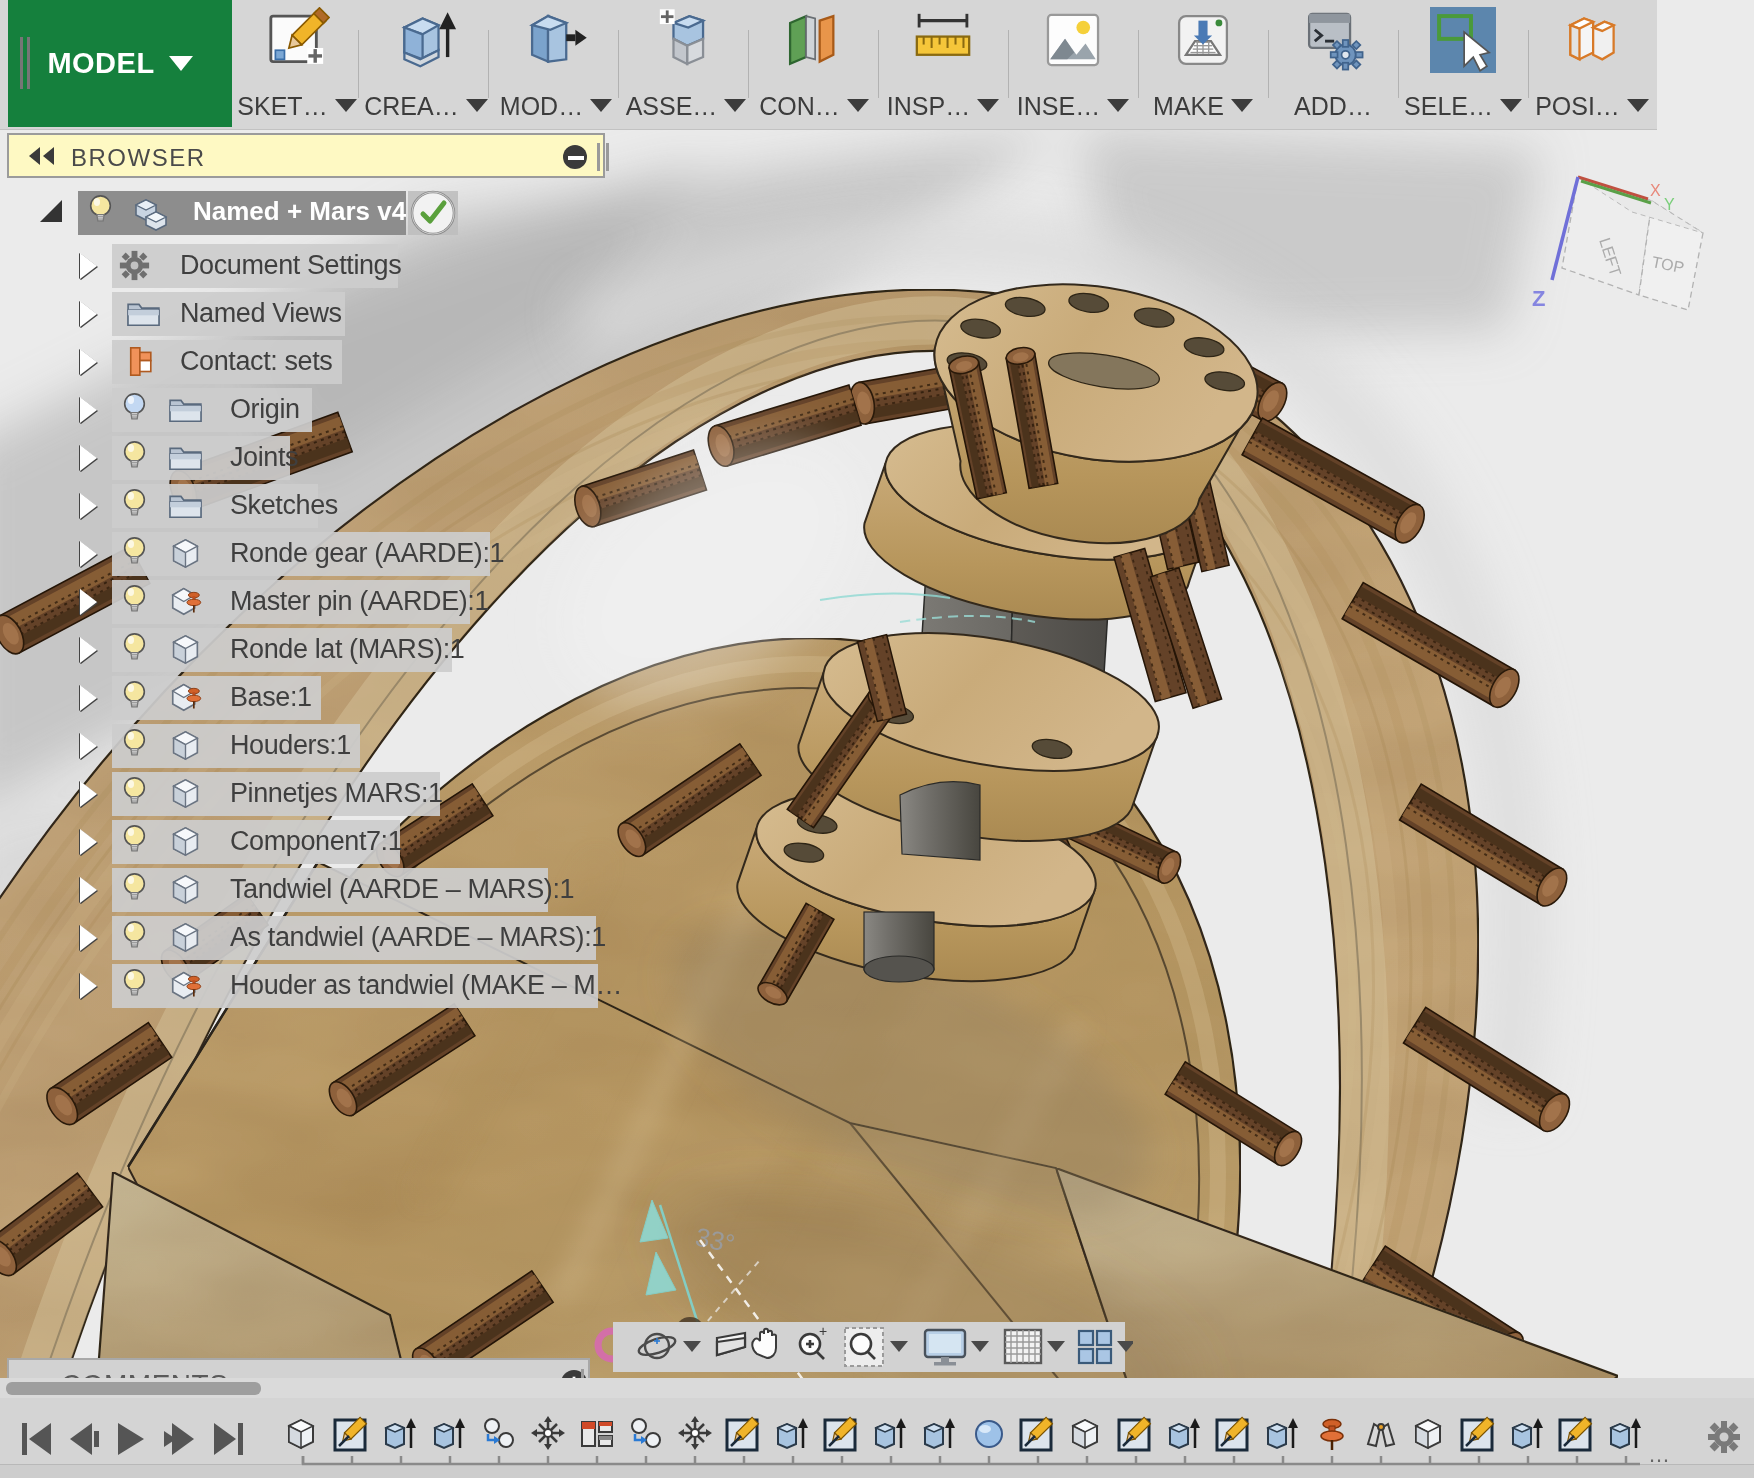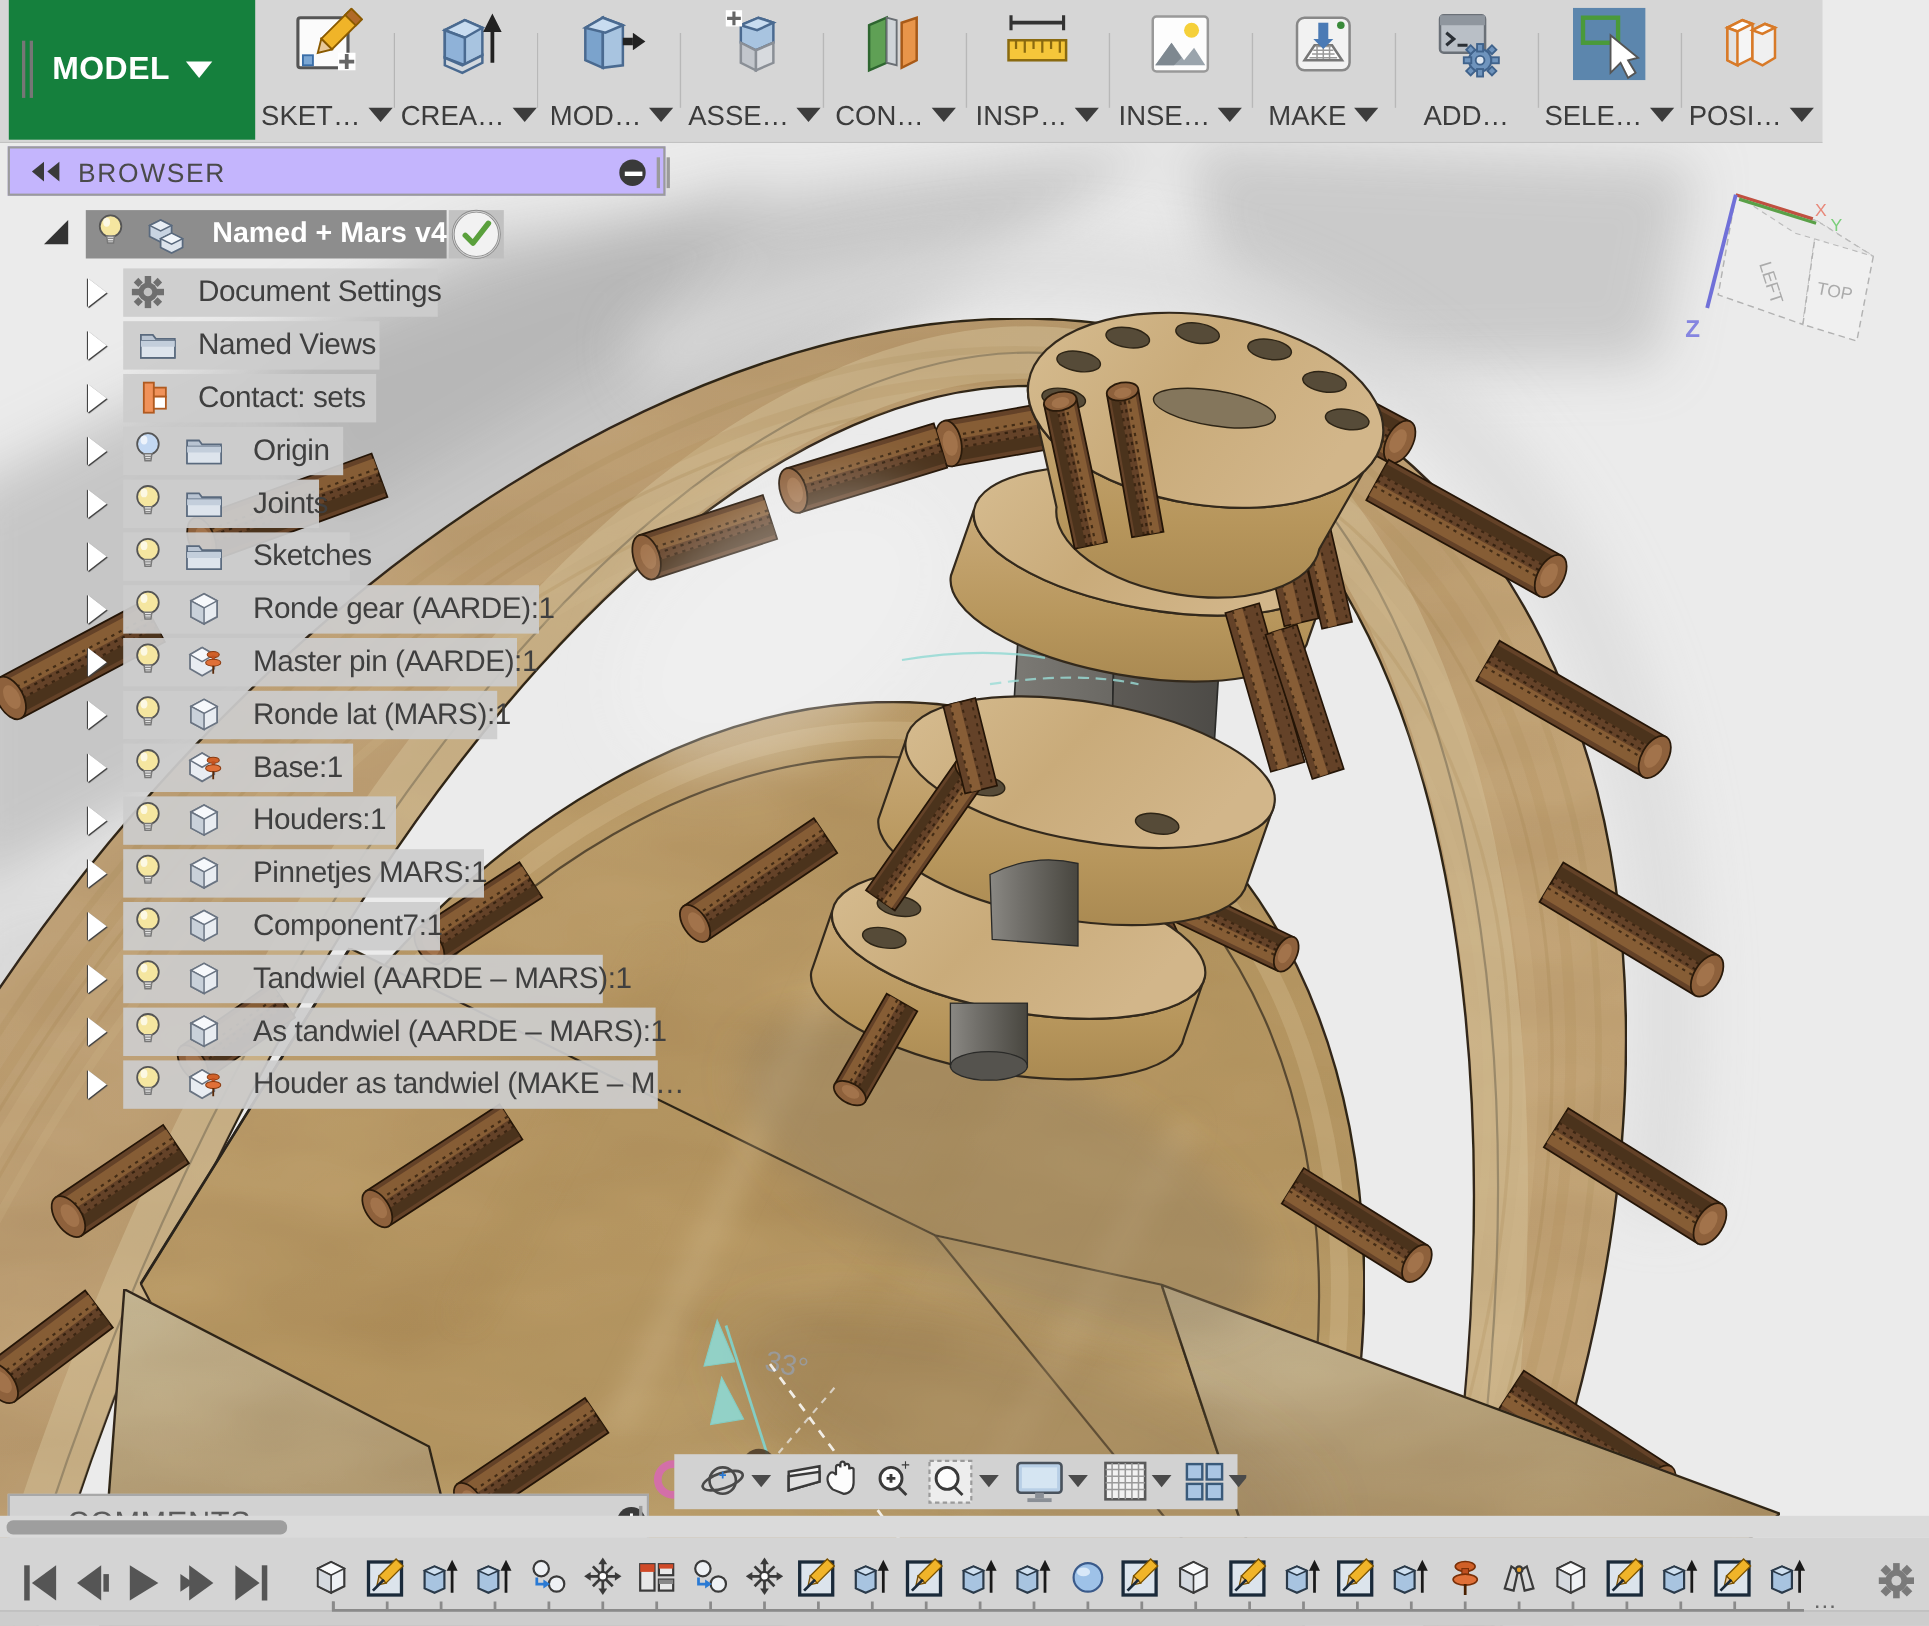--- a/index.html
+++ b/index.html
@@ -18,21 +18,21 @@
 #modelblock .t { color:#fff; font-size:29px; font-weight:bold; letter-spacing:0.5px; }
 #modelblock .tri { display:inline-block; margin-left:14px; width:0; height:0;
   border-left:12px solid transparent; border-right:12px solid transparent; border-top:15px solid #fff; }
 .ticon { position:absolute; top:7px; width:66px; height:66px; }
 .tlabel { position:absolute; top:92px; text-align:center; font-size:25px; color:#3c3c3c; white-space:nowrap; }
 .tlabel .tri { display:inline-block; margin-left:7px; width:0; height:0; vertical-align:3px;
   border-left:11px solid transparent; border-right:11px solid transparent; border-top:13px solid #3c3c3c; }
 .tsep { position:absolute; top:30px; width:1px; height:68px; background:#b2b2b2; }
 
 #browser-head { position:absolute; left:7px; top:133px; width:598px; height:45px;
-  background:#c4b5fd; border:2px solid #9b9b9b; }
+  background:#fef9c3; border:2px solid #9b9b9b; }
 #browser-head .title { position:absolute; left:62px; top:9px; font-size:24px; color:#4a4a4a; letter-spacing:1.5px; }
 #browser-head .coll { position:absolute; left:18px; top:10px; }
 #browser-head .mini { position:absolute; left:554px; top:10px; width:24px; height:24px; background:#3a3a3a; border-radius:50%; }
 #browser-head .mini::after { content:""; position:absolute; left:5px; top:11px; width:16px; height:4px; background:#fff; }
 #browser-head .handle { position:absolute; left:588px; top:8px; width:12px; height:28px;
   border-left:3px solid #9a9a9a; border-right:3px solid #9a9a9a; }
 .brow { position:absolute; height:44px; background:rgba(204,204,204,0.93); font-size:27px; letter-spacing:-0.4px; color:#3f3f3f; }
 .btri { position:absolute; width:0; height:0; border-top:13px solid transparent; border-bottom:13px solid transparent;
   border-left:17px solid #fff; filter:drop-shadow(-1px 0 0 #444) drop-shadow(1px 1px 0 #444); }
 #rootrow { background:#8d8d8d; color:#fff; font-weight:bold; font-size:26px; letter-spacing:0; }

